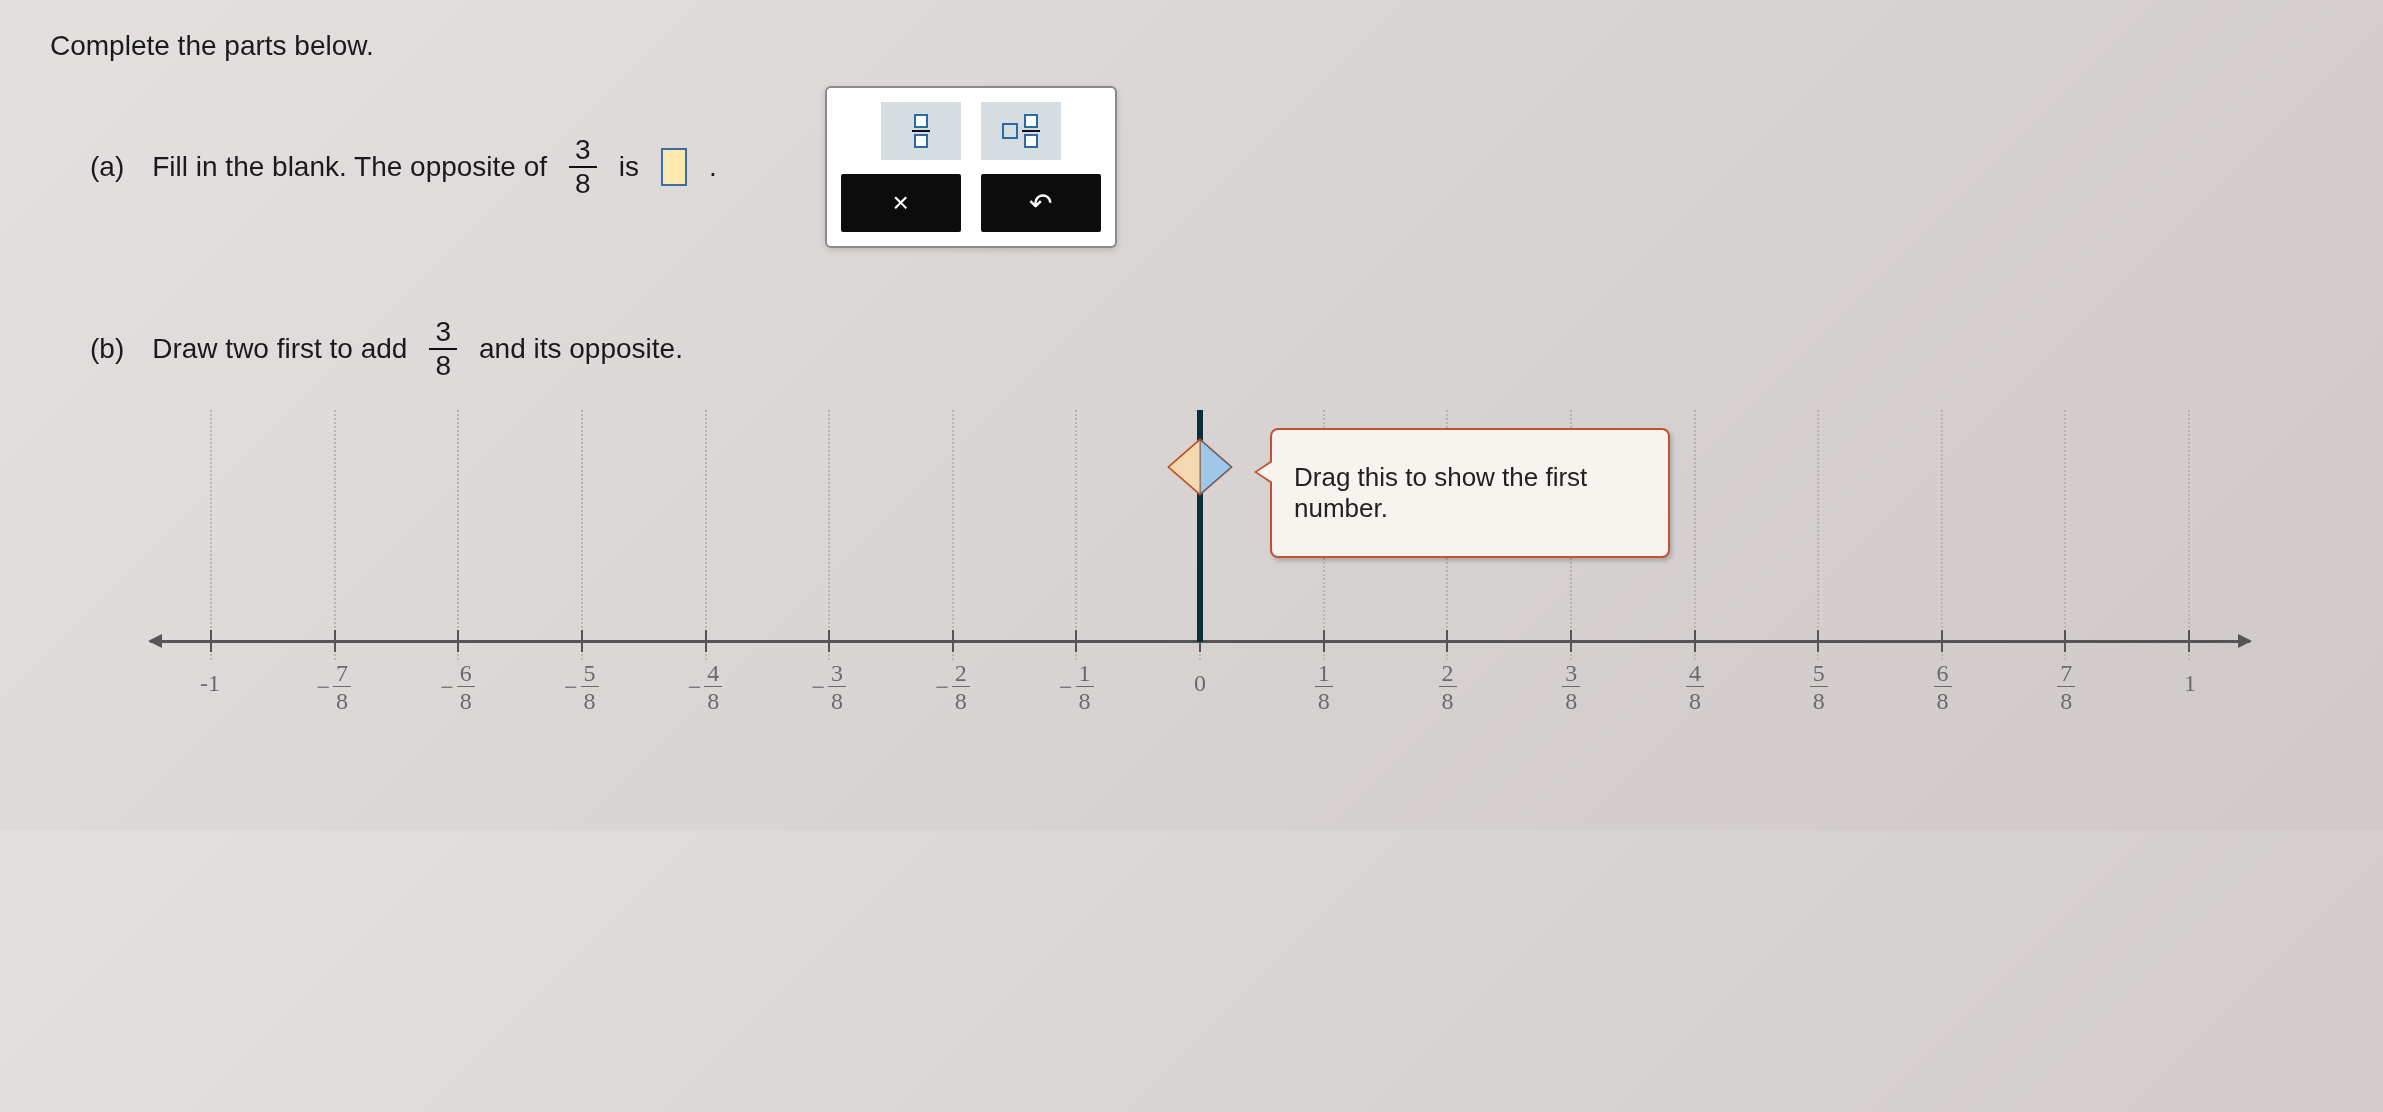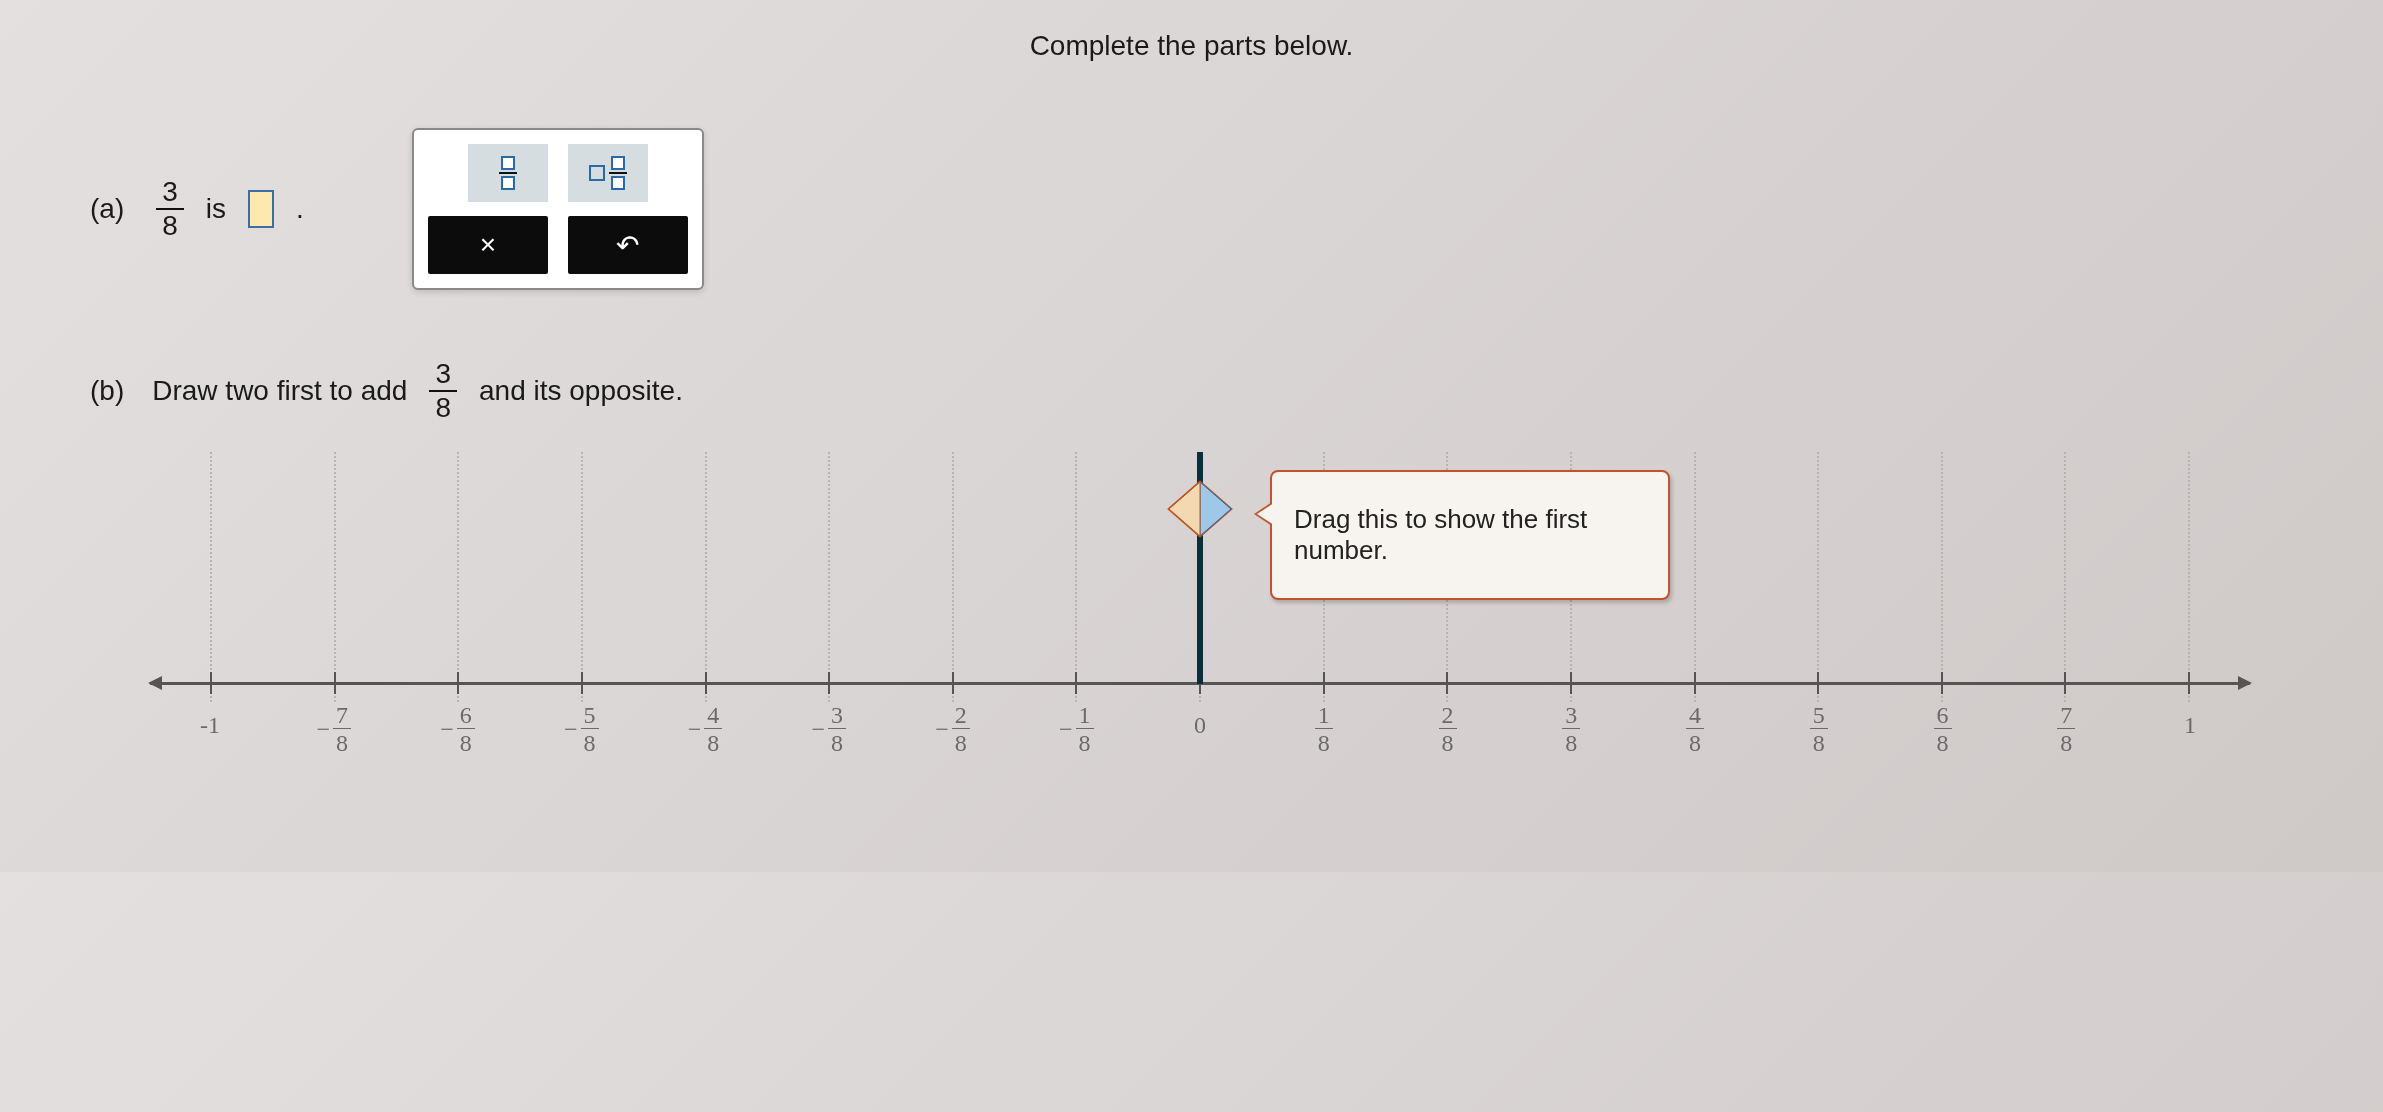--- a/index.html
+++ b/index.html
@@ -6,22 +6,21 @@
   body {
     margin: 0;
     padding: 30px 50px;
     font-family: Verdana, Geneva, sans-serif;
     background: linear-gradient(135deg, #e4e0df 0%, #d8d4d3 50%, #cfc9c8 100%);
     color: #1a1a1a;
     min-width: 2383px;
   }
   .instruction {
     font-size: 28px;
-    margin-bottom: 66px;
-    text-align: center;
+    margin-bottom: 24px;
   }
   .part {
     margin-left: 40px;
     margin-bottom: 70px;
   }
   .part-row {
     display: flex;
     align-items: center;
     gap: 18px;
     font-size: 28px;
@@ -222,20 +221,21 @@
   }
 </style>
 </head>
 <body>
 
 <div class="instruction">Complete the parts below.</div>
 
 <div class="part">
   <div class="part-row">
     <span class="part-label">(a)</span>
+    <span>Fill in the blank. The opposite of</span>
     <span class="fraction">
       <span class="num">3</span>
       <span class="den">8</span>
     </span>
     <span>is</span>
     <span class="blank-box"></span>
     <span>.</span>
 
     <div class="tool-panel">
       <div class="tool-row">

